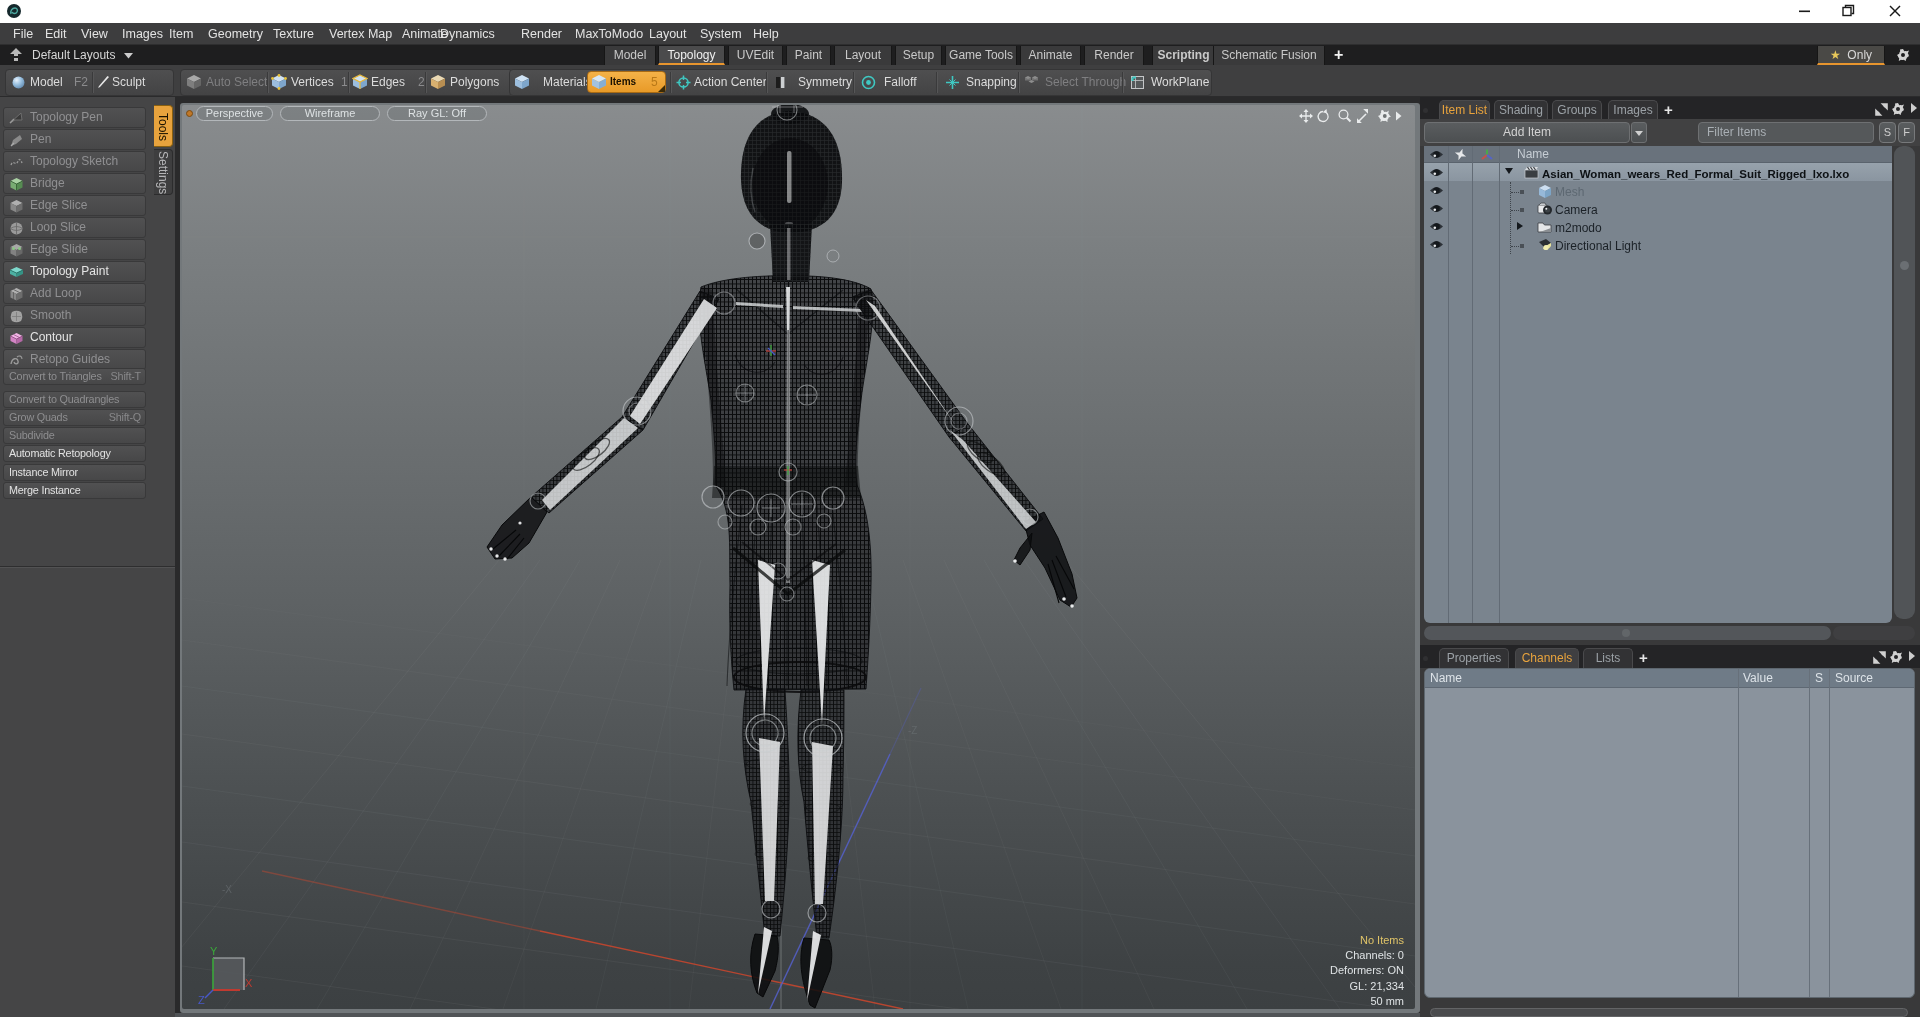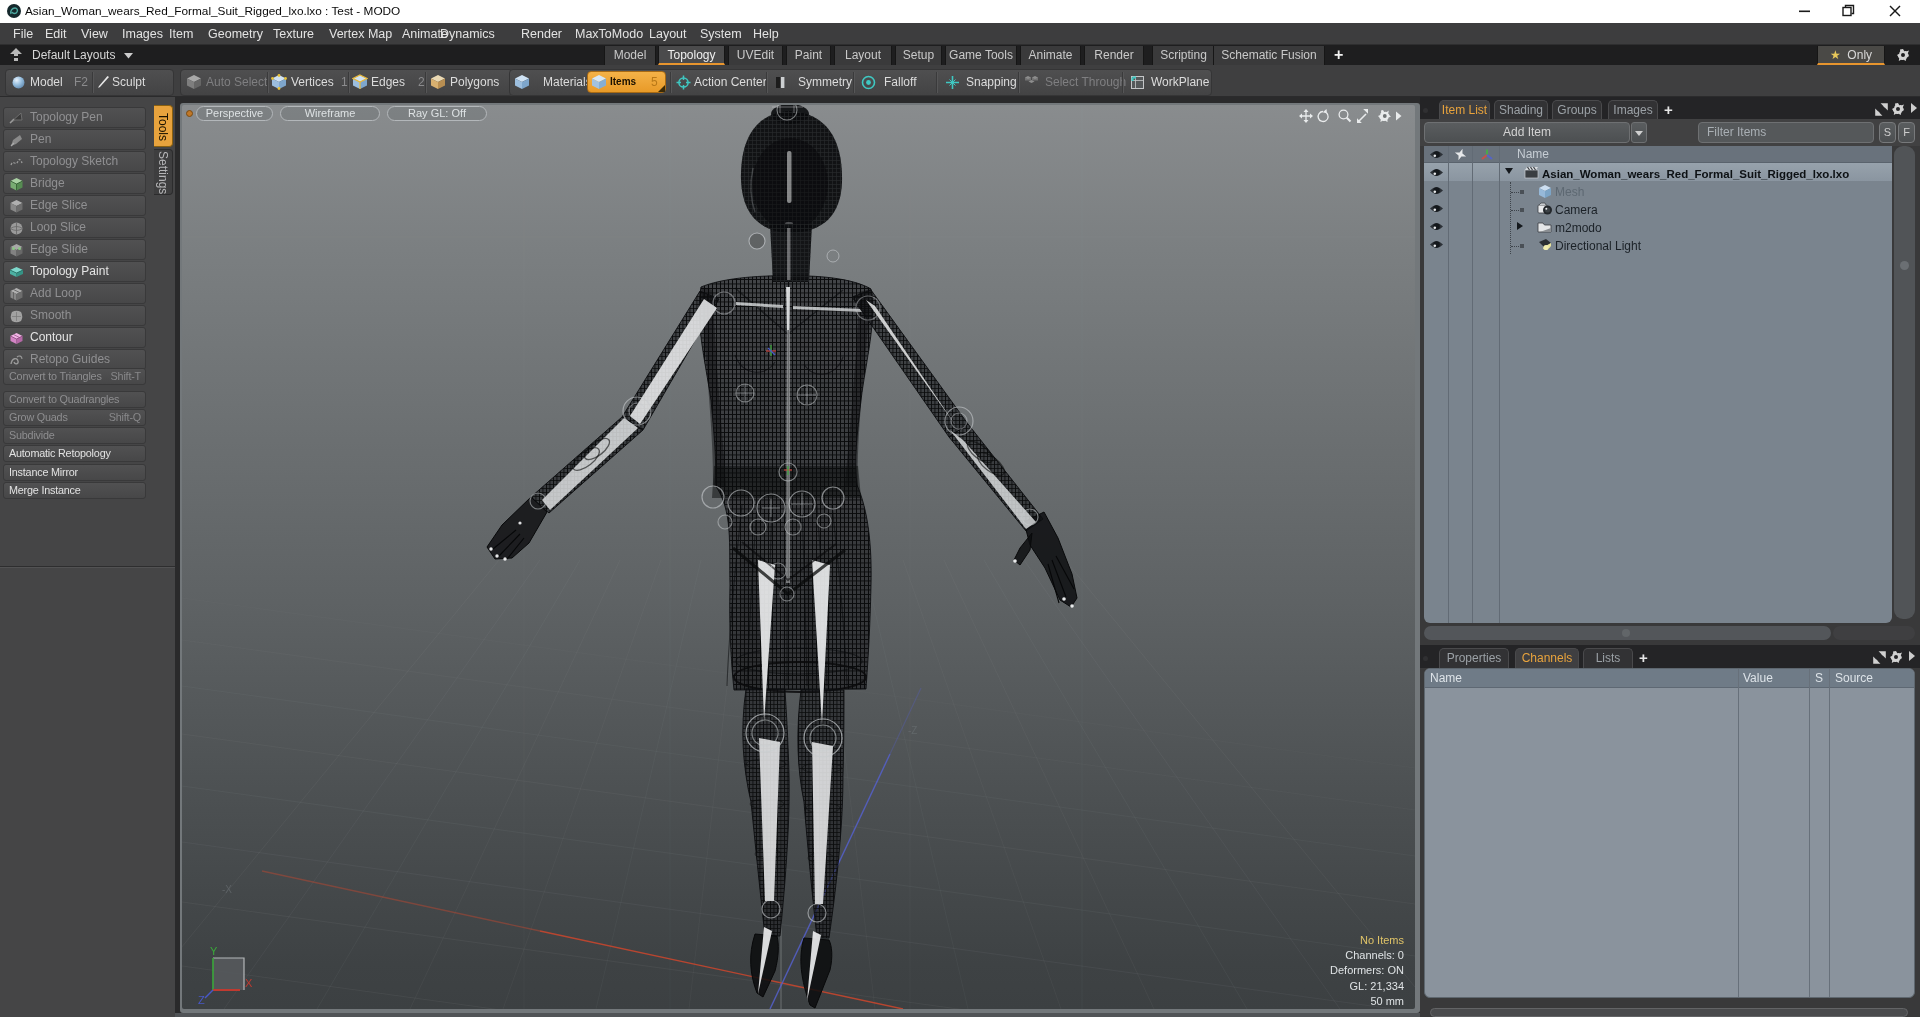--- a/index.html
+++ b/index.html
@@ -19,21 +19,20 @@
 .vpill{position:absolute;top:1px;height:13px;line-height:13px;border:1px solid #b3b7ba;border-radius:8px;color:#dde1e3;font-size:11px;text-align:center;background:rgba(60,64,66,0.14);}
 .rtab{position:absolute;top:3px;height:19px;line-height:19px;font-size:12px;color:#9ba1a6;text-align:center;background:#323234;border:1px solid #4a4a4c;border-bottom:none;border-radius:5px 5px 0 0;}
 .rtab.act{background:#3f3f41;color:#e8a33d;}
 </style></head><body>
 
 <div class="ab" style="left:0;top:0;width:1920px;height:23px;background:#ffffff;">
   <svg class="ab" style="left:7px;top:4px;" width="14" height="14" viewBox="0 0 14 14">
       <circle cx="7" cy="7" r="7" fill="#15282c"></circle>
       <path d="M4,10 C3,7 5,4 8,4 C10,4 11,6 10,8 C9,10 6,10 5,8" fill="none" stroke="#4da8a0" stroke-width="1.4"></path>
     </svg>
-  <div class="ab tx" style="left:25px;top:0;height:23px;line-height:23px;font-size:11.8px;color:#0a0a0a;">Asian_Woman_wears_Red_Formal_Suit_Rigged_lxo.lxo : Test - MODO</div>
   <svg class="ab" style="left:1793px;top:0;" width="120" height="23" viewBox="0 0 120 23">
     <rect x="6" y="10.5" width="11" height="1.6" fill="#1a1a1a"></rect>
     <g stroke="#1a1a1a" stroke-width="1.4" fill="none">
         <rect x="50" y="7.5" width="8" height="8"></rect>
         <path d="M52.5,7.5 V5.5 H60.5 V13.5 H58.5"></path>
       </g>
     <g stroke="#1a1a1a" stroke-width="1.4">
         <line x1="97" y1="6" x2="107" y2="16"></line>
         <line x1="107" y1="6" x2="97" y2="16"></line>
       </g>
@@ -69,21 +68,21 @@
     </svg>
   <div class="ltab" style="left:604px;width:50px;">Model</div>
   <div class="ltab" style="left:658px;width:65px;background:#4b4b4c;color:#efefef;border-bottom:2px solid #e8952e;height:17px;">Topology</div>
   <div class="ltab" style="left:728px;width:53px;">UVEdit</div>
   <div class="ltab" style="left:786px;width:43px;">Paint</div>
   <div class="ltab" style="left:834px;width:56px;">Layout</div>
   <div class="ltab" style="left:895px;width:45px;">Setup</div>
   <div class="ltab" style="left:945px;width:70px;">Game Tools</div>
   <div class="ltab" style="left:1020px;width:59px;">Animate</div>
   <div class="ltab" style="left:1084px;width:58px;">Render</div>
-  <div class="ltab" style="left:1152px;width:61px;">Scripting</div>
+  <div class="ltab" style="left:1152px;width:61px;font-weight:bold;">Scripting</div>
   <div class="ltab" style="left:1213px;width:110px;">Schematic Fusion</div>
   <div class="ab" style="left:1334px;top:0;font-size:16px;font-weight:bold;color:#f2f2f2;line-height:20px;">+</div>
   <div class="ltab" style="left:1817px;width:66px;background:#4a4946;border-bottom:2px solid #e8952e;height:17px;color:#d8d8d8;"><span style="color:#e8c85a;">★</span>&nbsp;&nbsp;Only</div>
   <svg class="ab" style="left:1896px;top:3px;" width="14" height="14" viewBox="0 0 14 14">
       <path d="M7,1 L8.3,3.2 A4,4 0 0 1 10.8,3.2 L13,2.5 L11.8,5.3 A4,4 0 0 1 12.8,7.8 L13,8 L10.8,9.8 A4,4 0 0 1 9.8,11.8 L10,13 L7.5,11.8 A4,4 0 0 1 5,11.8 L2.8,13 L3.2,10.3 A4,4 0 0 1 1.8,8 L1,7 L3.2,5.8 A4,4 0 0 1 4.2,3.2 L4,1.5 Z" fill="#d2d2d2"></path>
       <circle cx="7" cy="7" r="2" fill="#1e1e1f"></circle>
     </svg>
 </div>
 
 <div class="ab" style="left:0;top:65px;width:1920px;height:32px;background:#3f3f40;border-bottom:1px solid #2b2b2c;box-sizing:border-box;">

